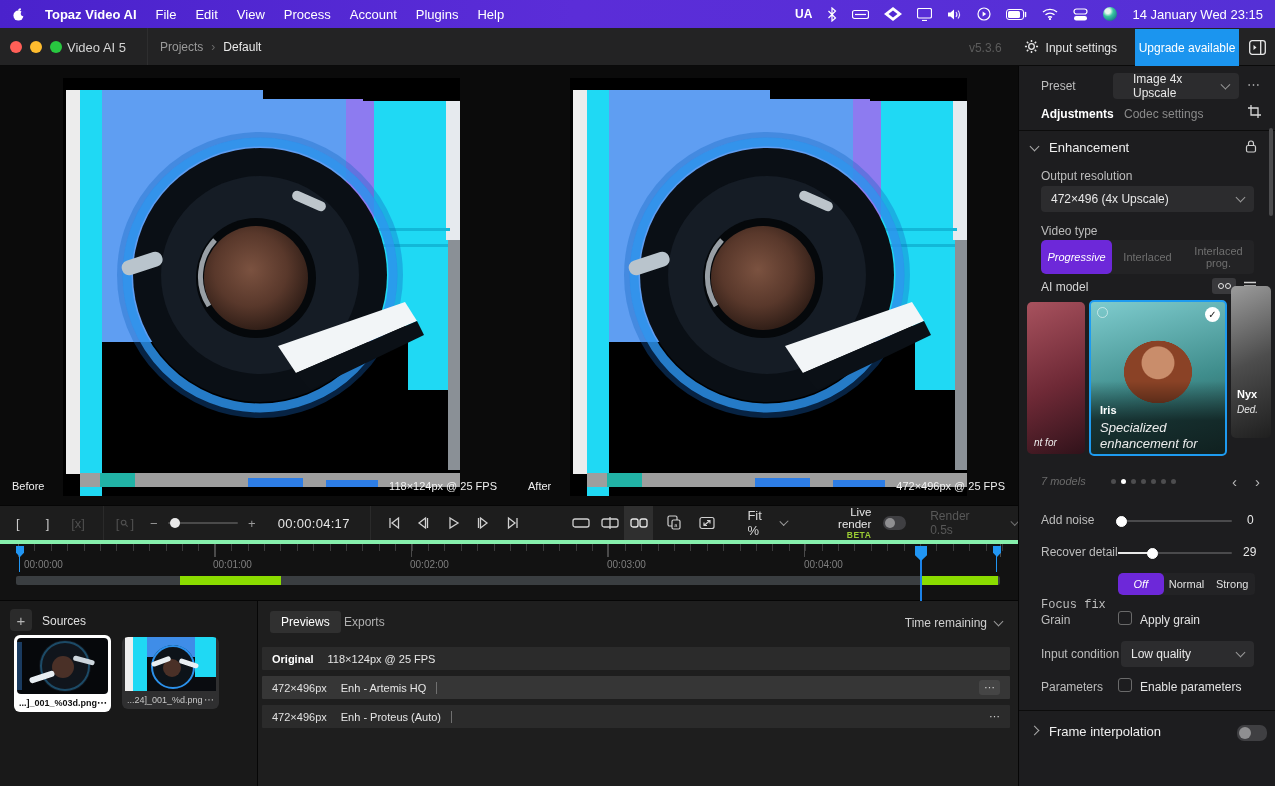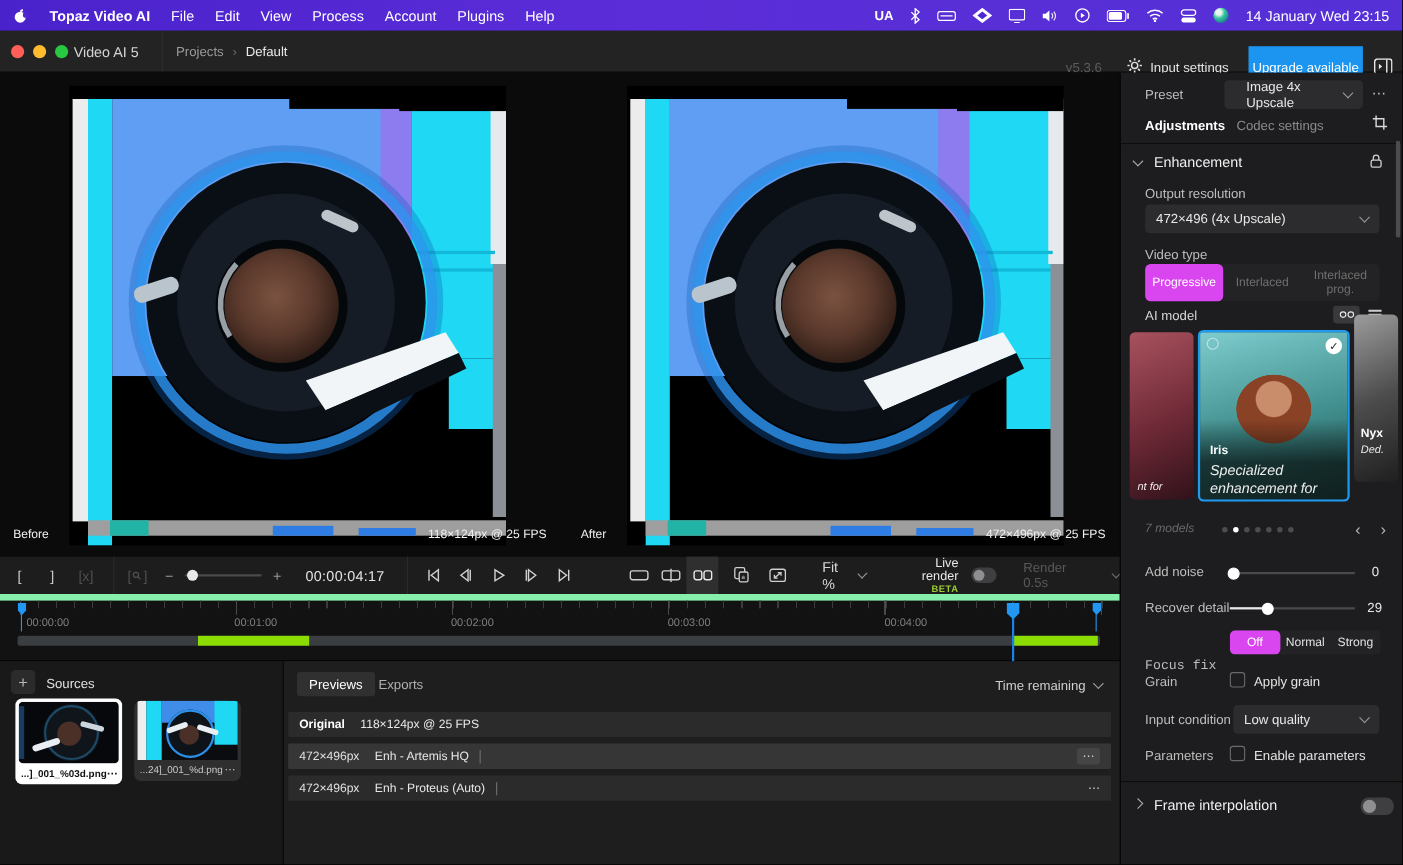--- a/index.html
+++ b/index.html
@@ -20,21 +20,21 @@
 
   
   .titlebar { height:38px; background:#232324; position:relative; border-bottom:1px solid #0a0a0a; }
   .traffic { position:absolute; left:10px; top:13px; display:flex; gap:8px; }
   .tl { width:12px; height:12px; border-radius:50%; }
   .tl.r{background:#ff5f57}.tl.y{background:#febc2e}.tl.g{background:#28c840}
   .tb-title { position:absolute; left:67px; top:12px; color:#d4d4d4; font-size:13px; }
   .tb-div { position:absolute; left:147px; top:0; bottom:0; width:1px; background:#2e2e2f; }
   .crumbs { position:absolute; left:160px; top:12px; font-size:12px; color:#9a9a9a; display:flex; gap:8px; align-items:center;}
   .crumb-cur { color:#e9e9e9; }
-  .tb-right { position:absolute; right:0; top:14px; height:100%; display:flex; align-items:center; }
+  .tb-right { position:absolute; right:0; top:1px; height:100%; display:flex; align-items:center; }
   .version { color:#5c5c5c; font-size:12px; margin-right:22px; }
   .inputset { display:flex; align-items:center; gap:7px; color:#e3e3e3; font-size:12px; margin-right:18px; cursor:default;}
   .upgrade { height:100%; width:104px; background:#1b95ef; color:#fff; font-size:12px;
              display:flex; align-items:center; justify-content:center; border:none; cursor:pointer;}
   .paneltoggle { width:36px; height:100%; display:flex; align-items:center; justify-content:center; cursor:pointer;}
 
   
   .main { position:relative; width:1275px; height:720px; }
   .leftcol { position:absolute; left:0; top:0; width:1018px; height:720px; }
 
@@ -60,21 +60,21 @@
   .chev { width:7px; height:7px; border-right:1.5px solid #9a9a9a; border-bottom:1.5px solid #9a9a9a;
           transform:rotate(45deg); display:inline-block; margin-top:-3px;}
   .livewrap { text-align:right; line-height:1.1; }
   .live { color:#e8e8e8; font-size:11.5px; }
   .beta { color:#9ccd33; font-size:8.5px; font-weight:bold; letter-spacing:.5px;}
   .toggle { width:26px; height:14px; border-radius:7px; background:#3f3f42; position:relative; cursor:pointer;}
   .toggle .knob { position:absolute; left:2px; top:2px; width:10px; height:10px; border-radius:50%; background:#8f8f91;}
   .render { color:#585858; font-size:12px; }
 
   
-  .timeline { height:60px; background:#121212; border-top:6px solid #86efac; position:relative; }
+  .timeline { height:60px; background:#121212; border-top:4px solid #86efac; position:relative; }
   .ticks-minor { position:absolute; left:18px; right:10px; top:0; height:7px;
      background:repeating-linear-gradient(90deg,#3b3b3b 0 1px,transparent 1px 16.4px); }
   .ticks-major { position:absolute; left:18px; right:10px; top:0; height:13px;
      background:repeating-linear-gradient(90deg,#4a4a4a 0 1px,transparent 1px 196.5px); }
   .tlab { position:absolute; top:15px; font-size:10px; color:#7f7f7f; }
   .track { position:absolute; left:16px; top:32px; width:984px; height:9px; background:#3a3e41; border-radius:2px; cursor:pointer;}
   .gseg { position:absolute; top:32px; height:9px; background:#8bdc00; }
   .phline { position:absolute; left:920px; top:2px; width:2px; height:57px; background:#1c82e8; }
   .phhead { position:absolute; left:915px; top:2px; width:12px; height:15px; background:#2196f3;
             clip-path:polygon(0 0,100% 0,100% 62%,50% 100%,0 62%); cursor:grab;}
@@ -112,21 +112,21 @@
   .rowdots.boxed { background:#454545; border-radius:3px; padding:1px 5px; }
 
   
   .rpanel { position:absolute; left:1018px; top:0; width:257px; height:720px; background:#1d1d1f;
             border-left:1px solid #060606; font-size:12px; color:#c9c9c9; }
   .rp-label { color:#bdbdbd; }
   .dd { background:#2c2c2e; border:none; border-radius:4px; color:#e8e8e8; font-size:12px; display:flex;
         align-items:center; padding:0 10px; justify-content:space-between; cursor:pointer; font-family:inherit;}
   .seg { display:flex; background:#232325; border-radius:4px; overflow:hidden; }
   .seg button { flex:1; border:none; background:none; color:#6f6f6f; font-size:11px; padding:5px 2px; cursor:pointer; font-family:inherit;}
-  .seg button.sel { background:#d946ef; color:#fff; border-radius:5px; }
+  .seg button.sel { background:#6d28d9; color:#fff; border-radius:5px;font-style:italic; }
   .hdr { color:#efefef; font-size:13px; }
   .mcard { position:absolute; top:0; border-radius:5px; overflow:hidden; cursor:pointer; }
   .mcap { position:absolute; left:7px; bottom:6px; color:#eee; font-style:italic; font-size:10px; }
   .slider { position:absolute; height:2px; background:#4a4a4c; border-radius:1px; cursor:pointer;}
   .slider .fill { position:absolute; left:0; top:0; height:2px; background:#e8e8e8; }
   .slider .sknob { position:absolute; top:-4.5px; width:11px; height:11px; border-radius:50%; background:#fff; border:1.5px solid #fff;}
   .cb { width:14px; height:14px; border:1.5px solid #6a6a6a; border-radius:3px; background:transparent; cursor:pointer;}
   .exrow { position:absolute; bottom:0; left:0; right:0; height:34px; display:flex; }
   .exbtn { border:none; display:flex; align-items:center; justify-content:center; gap:8px; font-size:12px; cursor:pointer; font-family:inherit;}
   .quick { flex:1.02; background:#212123; color:#eee; }

